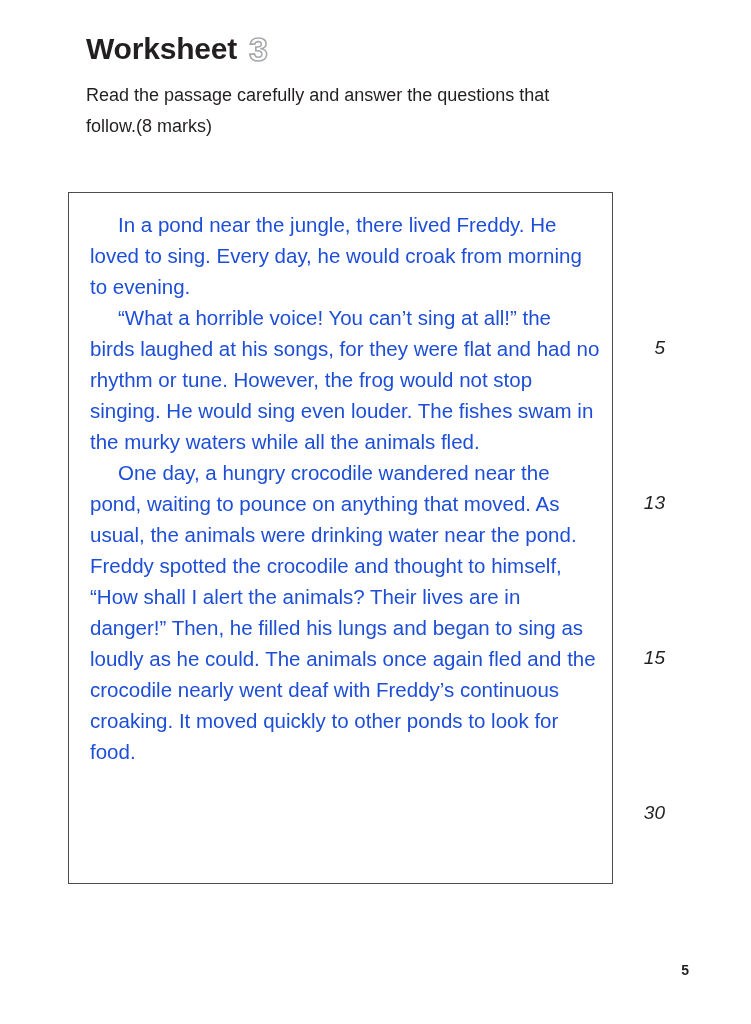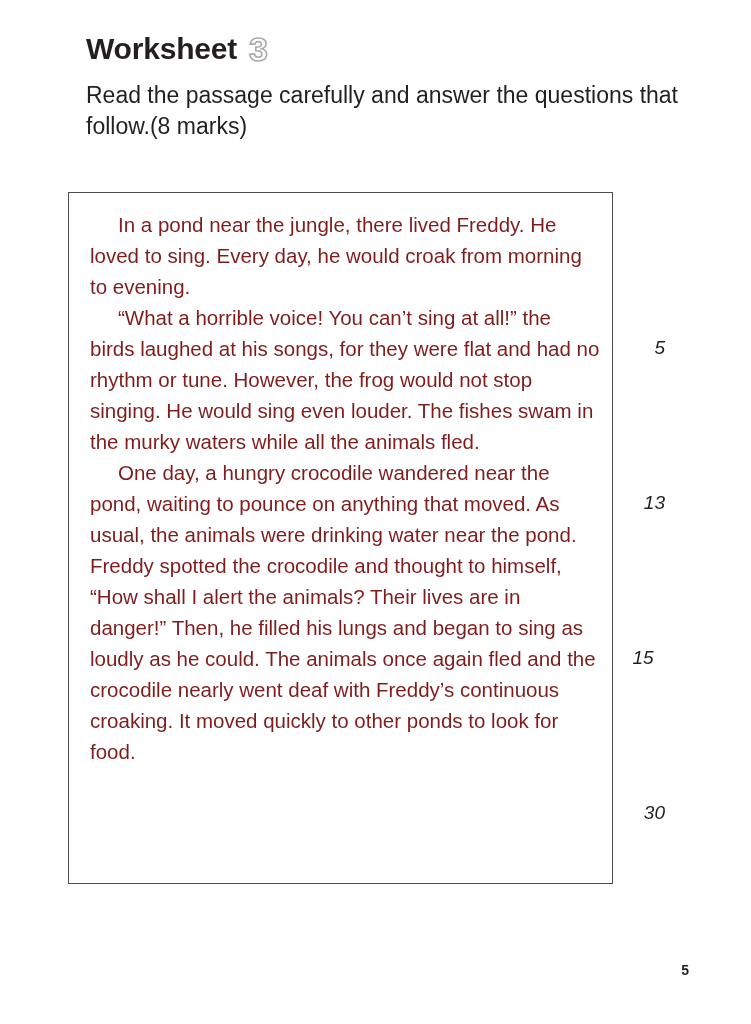--- a/index.html
+++ b/index.html
@@ -47,21 +47,21 @@
     line-height: 1;
     color: transparent;
     -webkit-text-stroke: 1.6px #a7a9ac;
     text-stroke: 1.6px #a7a9ac;
     position: relative;
     top: 2px;
   }
 
   .instruction {
     margin-top: 16px;
-    font-size: 23px;
+    font-size: 18px;
     line-height: 31px;
     color: #231f20;
     width: 597px;
   }
 
   .instruction-line {
     display: block;
   }
 
   .instruction-line-2 {
@@ -85,21 +85,21 @@
     box-sizing: border-box;
   }
 
   .passage-inner {
     position: absolute;
     left: 21px;
     top: 16px;
     width: 510px;
     font-size: 20.5px;
     line-height: 31px;
-    color: #7f1d1d;
+    color: #1d4ed8;
   }
 
   .passage-inner p {
     margin: 0;
     text-indent: 28px;
   }
 
   
   .line-numbers {
     position: absolute;
@@ -154,19 +154,19 @@
     <div class="passage-inner" id="passage-inner">
         <p>In a pond near the jungle, there lived Freddy. He loved to sing. Every day, he would croak from morning to evening.</p>
         <p>“What a horrible voice! You can’t sing at all!” the birds laughed at his songs, for they were flat and had no rhythm or tune. However, the frog would not stop singing. He would sing even louder. The fishes swam in the murky waters while all the animals fled.</p>
         <p>One day, a hungry crocodile wandered near the pond, waiting to pounce on anything that moved. As usual, the animals were drinking water near the pond. Freddy spotted the crocodile and thought to himself, “How shall I alert the animals? Their lives are in danger!” Then, he filled his lungs and began to sing as loudly as he could. The animals once again fled and the crocodile nearly went deaf with Freddy’s continuous croaking. It moved quickly to other ponds to look for food.</p>
       </div>
   </div>
 
   <div class="line-numbers" id="line-numbers">
       <div class="line-number" style="top: 140px;">5</div>
       <div class="line-number" style="top: 295px;">13</div>
-      <div class="line-number" style="top: 450px; text-align: center;">15</div>
+      <div class="line-number" style="top: 450px;">15</div>
       <div class="line-number" style="top: 605px;">30</div>
     </div>
 
   <div class="page-number">5</div>
 
 </div>
 
 </body></html>

